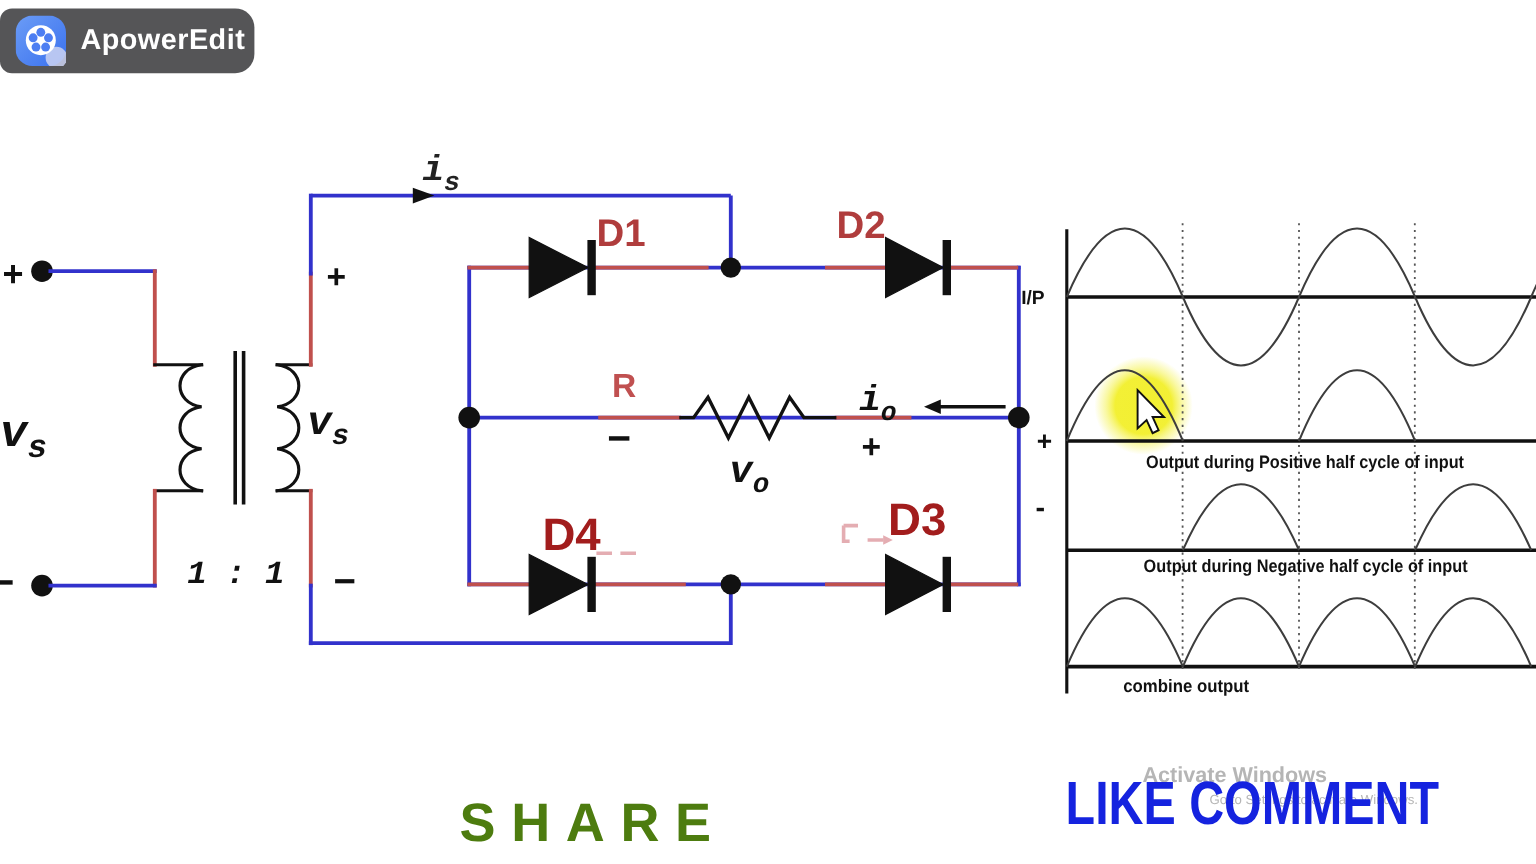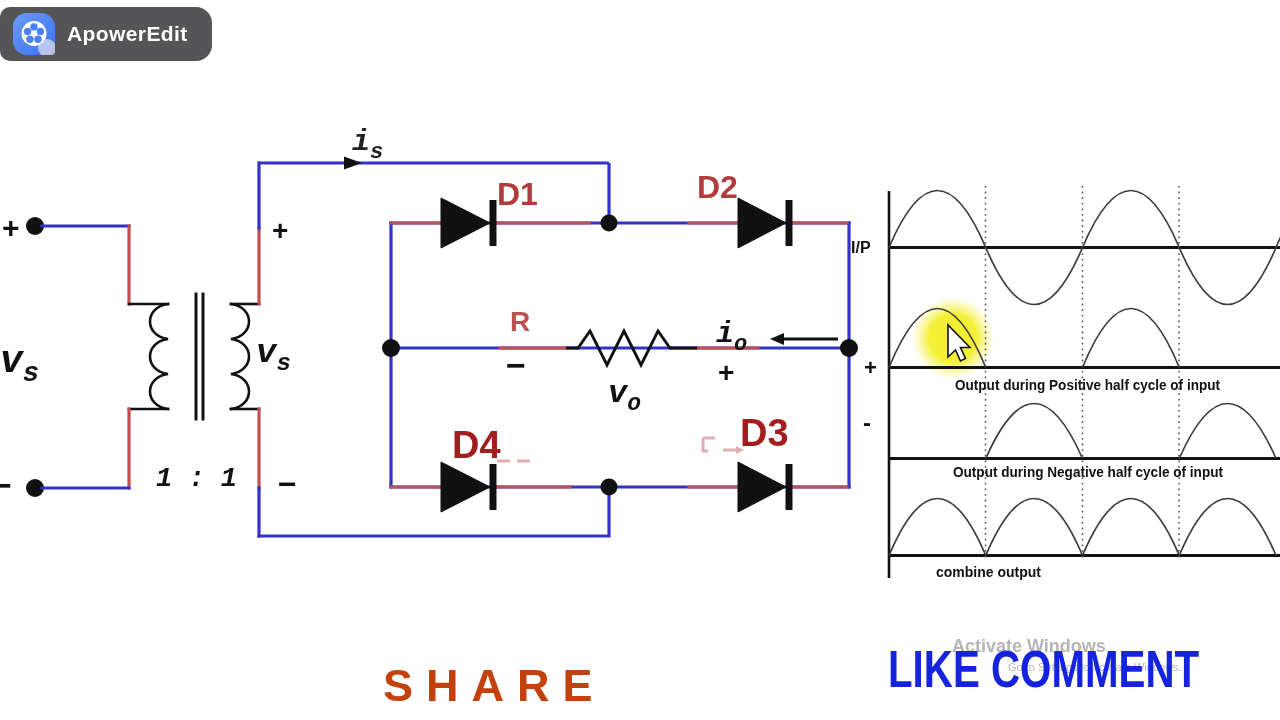--- a/index.html
+++ b/index.html
@@ -4,33 +4,33 @@
 <style>
   html,body{margin:0;padding:0;background:#ffffff;}
   #stage{position:relative;width:1280px;height:720px;background:#ffffff;overflow:hidden;
          font-family:"Liberation Sans",sans-serif;}
 
   
   .badge{position:absolute;left:0;top:7px;width:212px;height:54px;
          background:rgba(72,72,74,0.93);border-radius:10px 16px 16px 10px;
          display:flex;align-items:center;gap:12px;}
   .badge-icon{width:42px;height:42px;margin-left:13px;flex:0 0 auto;}
-  .badge-text{color:#ffffff;font-weight:bold;font-size:21px;letter-spacing:.4px;}
+  .badge-text{color:#ffffff;font-weight:bold;font-size:24px;letter-spacing:.4px;}
 
   
   .title-wrap{position:absolute;left:0;top:60px;width:1280px;text-align:center;}
   .title{display:inline-block;font-size:76px;font-weight:bold;color:#141414;
          transform:scaleX(0.78);transform-origin:center;letter-spacing:-1px;white-space:nowrap;}
 
   
   #diagram{position:absolute;left:0;top:0;width:1280px;height:720px;}
 
   
   .share{position:absolute;left:383px;top:660px;font-size:45px;font-weight:bold;
-         color:#c2410c;letter-spacing:13px;z-index:6;}
+         color:#4d7c0f;letter-spacing:13px;z-index:6;}
   .like{position:absolute;left:888px;top:640px;font-size:51px;font-weight:bold;
         color:#1523df;transform:scaleX(0.79);transform-origin:left;white-space:nowrap;z-index:6;}
   .oswm{position:absolute;color:#b5b5b5;z-index:5;white-space:nowrap;}
   .oswm.l1{left:952px;top:636px;font-size:18px;font-weight:bold;}
   .oswm.l2{left:1008px;top:661px;font-size:11px;}
 </style>
 </head>
 <body>
 
 <div id="stage">

